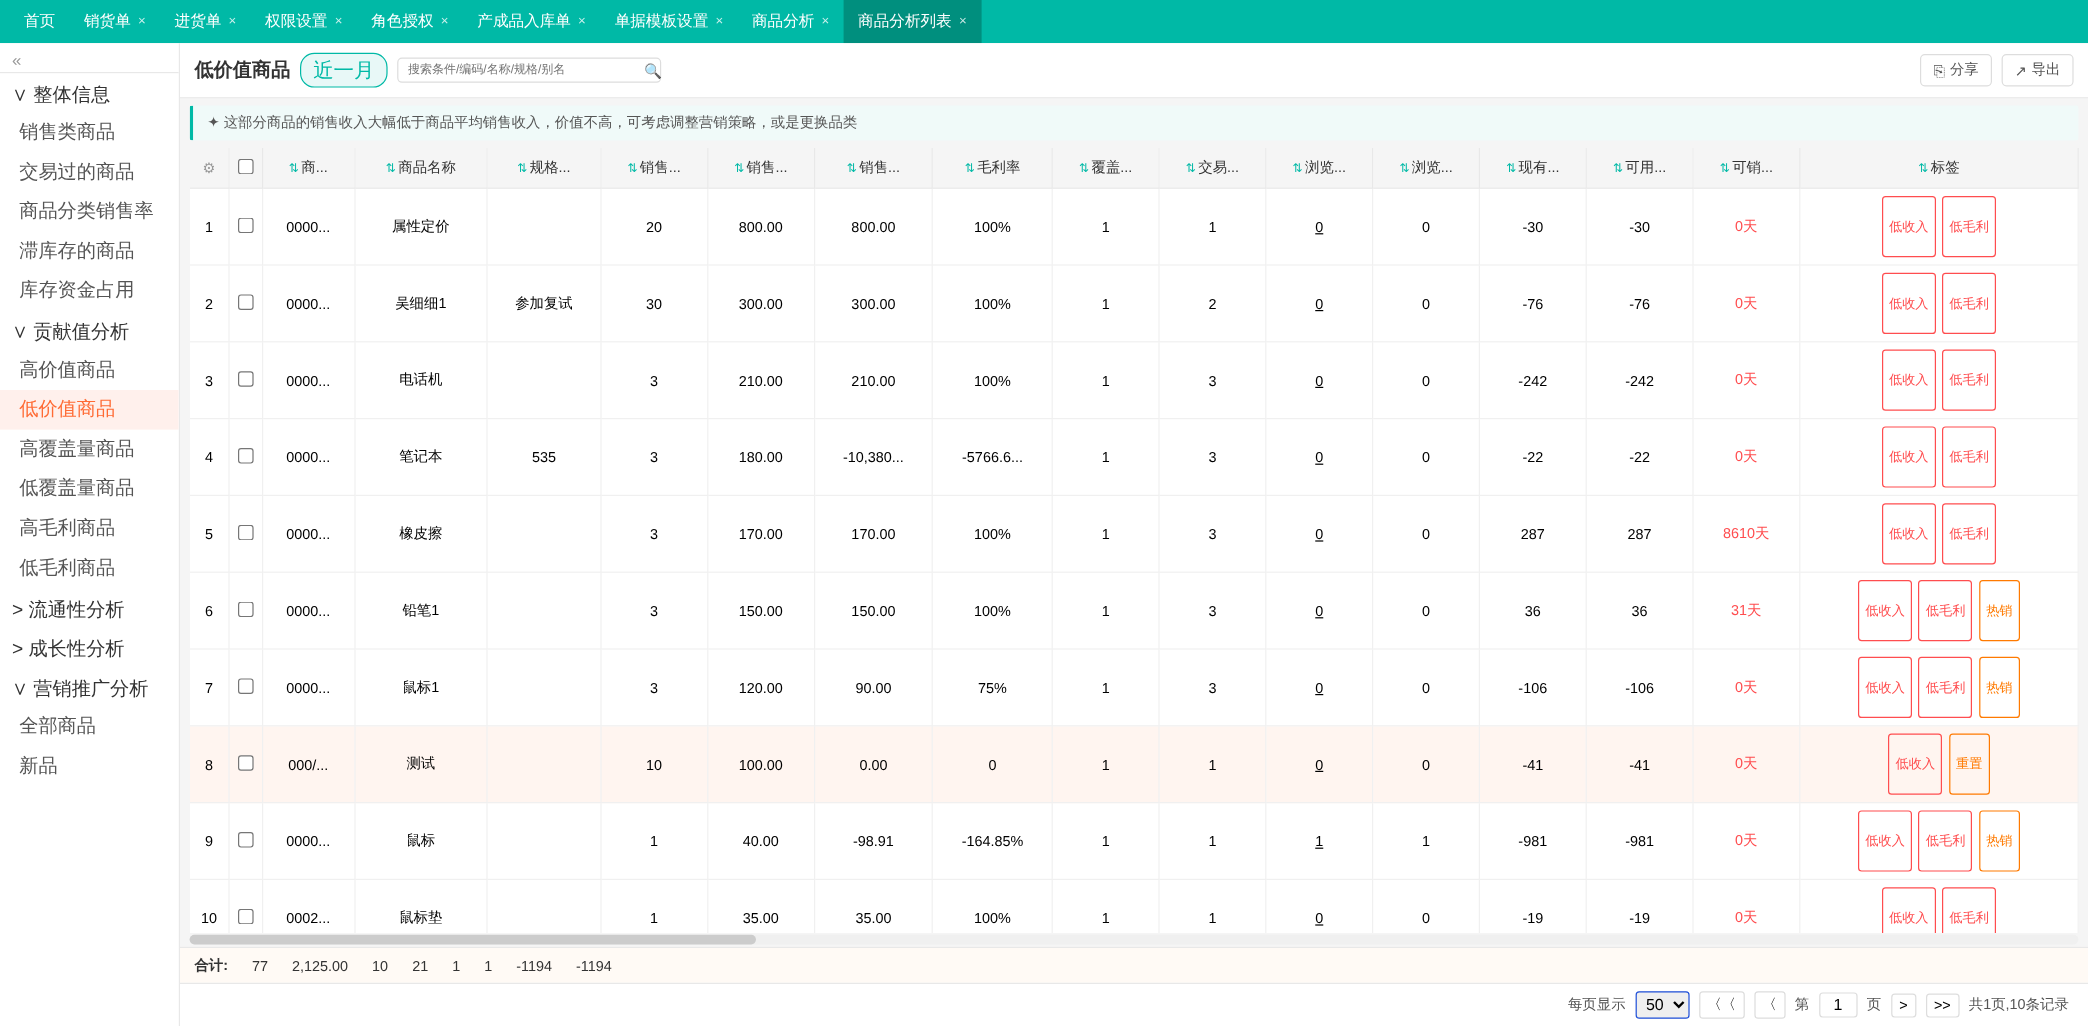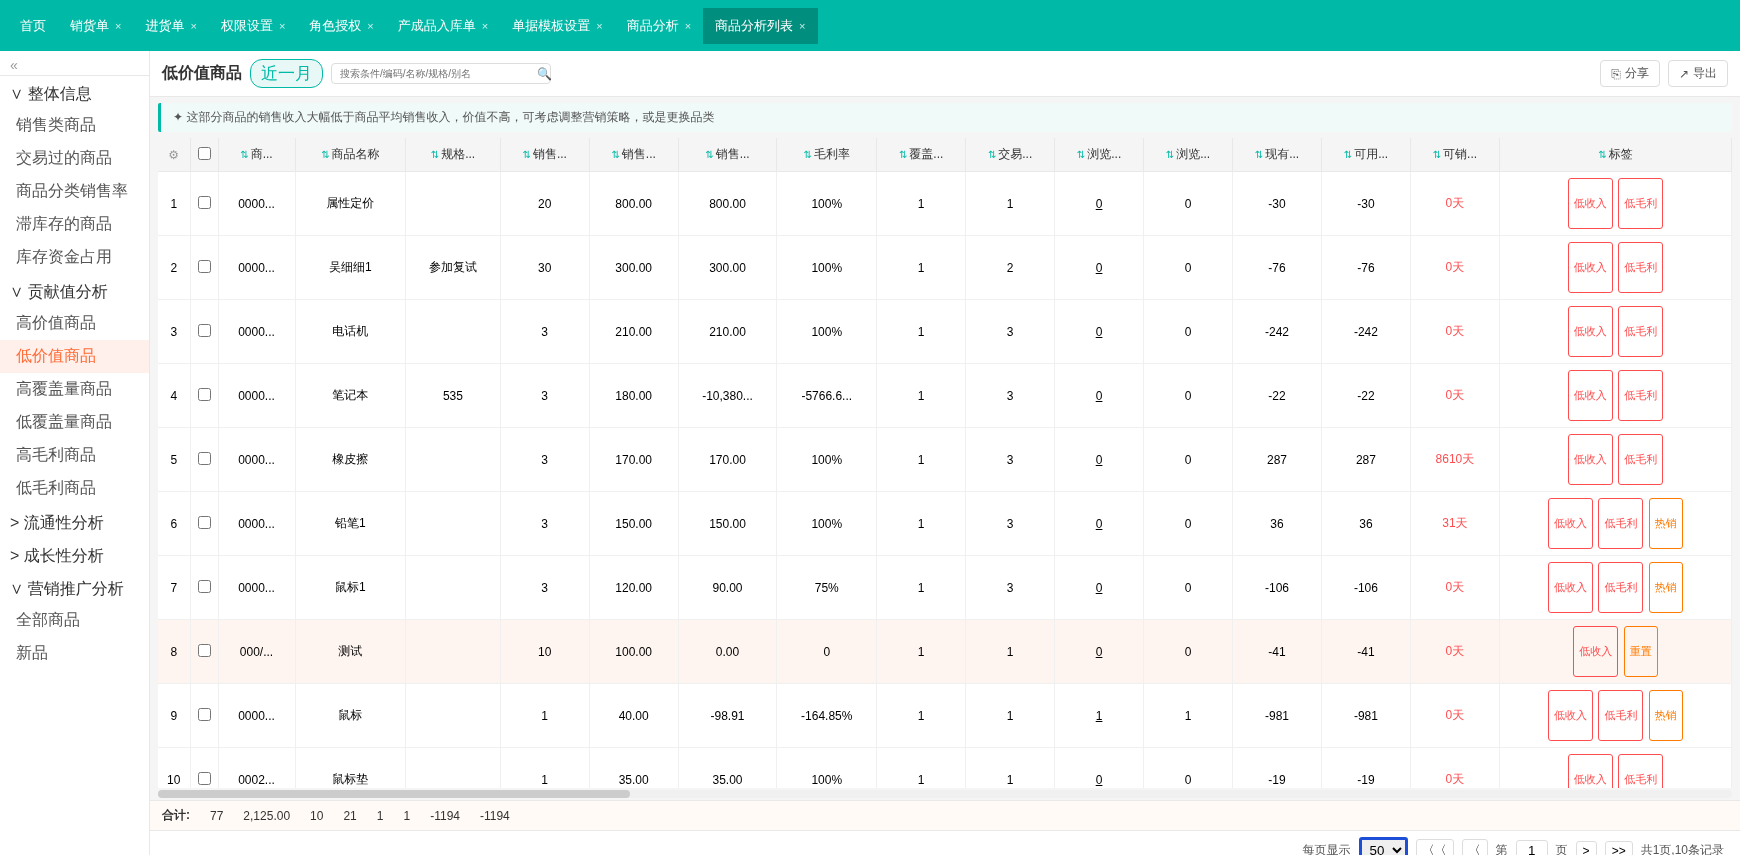--- a/index.html
+++ b/index.html
@@ -1,21 +1,21 @@
 <!DOCTYPE html>
 <html><head>
   <meta charset="utf-8">
   <style>
     * { box-sizing: border-box; margin: 0; padding: 0; }
     body { font-family: 'Microsoft YaHei', Arial, sans-serif; font-size: 12px; background: #f5f5f5; overflow: hidden; }
 
     
     .top-nav {
       background: #00b9a6;
-      height: 51px;
+      height: 36px;
       display: flex;
       align-items: center;
       padding: 0 8px;
       color: white;
       gap: 0;
     }
     .nav-item {
       padding: 0 12px;
       height: 36px;
       display: flex;
@@ -199,21 +199,21 @@
       border-top: 1px solid #e8e8e8;
       padding: 6px 16px;
       display: flex;
       align-items: center;
       justify-content: flex-end;
       gap: 8px;
       font-size: 12px;
       color: #555;
     }
     .pagination-bar select {
-      border: 3px solid #1d4ed8;
+      border: 1px solid #1d4ed8;
       border-radius: 3px;
       padding: 2px 4px;
     }
     .page-btn {
       border: 1px solid #ddd;
       background: white;
       padding: 2px 6px;
       border-radius: 3px;
       cursor: pointer;
       font-size: 12px;

